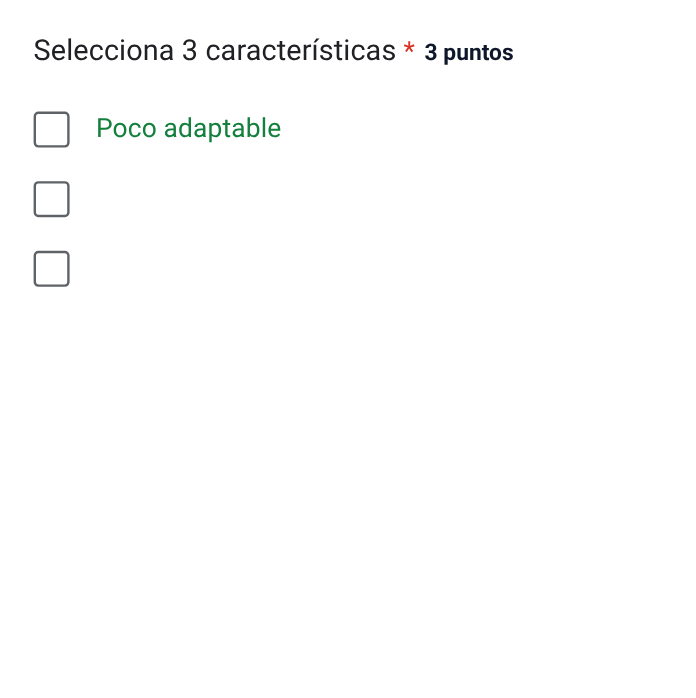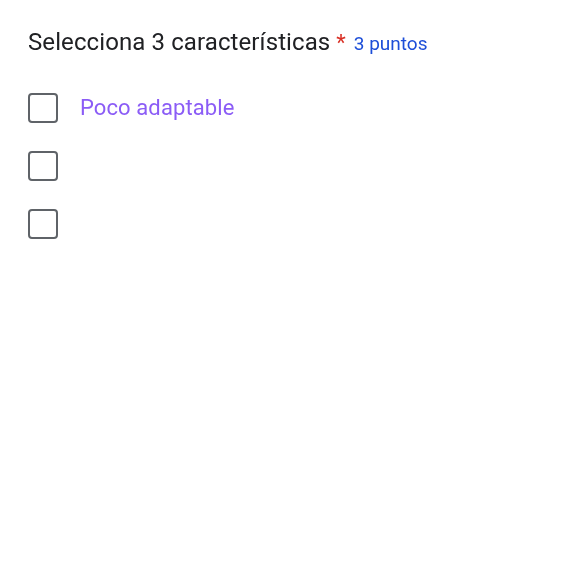--- a/index.html
+++ b/index.html
@@ -29,23 +29,23 @@
       text-align: right;
     }
     .required-star {
       color: #d93025;
       font-size: 22px;
       margin-left: 6px;
       margin-right: 8px;
       line-height: 1.5;
     }
     .points {
-      color: #1d4ed8;
+      color: #0f172a;
       font-size: 19px;
-      font-weight: 400;
+      font-weight: 700;
       line-height: 1.8;
       white-space: nowrap;
     }
     .options {
       display: flex;
       flex-direction: column;
       gap: 28px;
       margin-top: 12px;
     }
     .option-row {
@@ -58,21 +58,21 @@
       height: 30px;
       border: 2.5px solid #5f6368;
       border-radius: 4px;
       flex-shrink: 0;
       background: #ffffff;
       cursor: pointer;
     }
     .option-label {
       font-size: 22px;
       font-weight: 400;
-      color: #8b5cf6;
+      color: #15803d;
       line-height: 1.35;
       letter-spacing: 0.1px;
     }
     .header-line1 {
       display: flex;
       align-items: baseline;
       width: 100%;
     }
     .header-title-block {
       display: flex;

